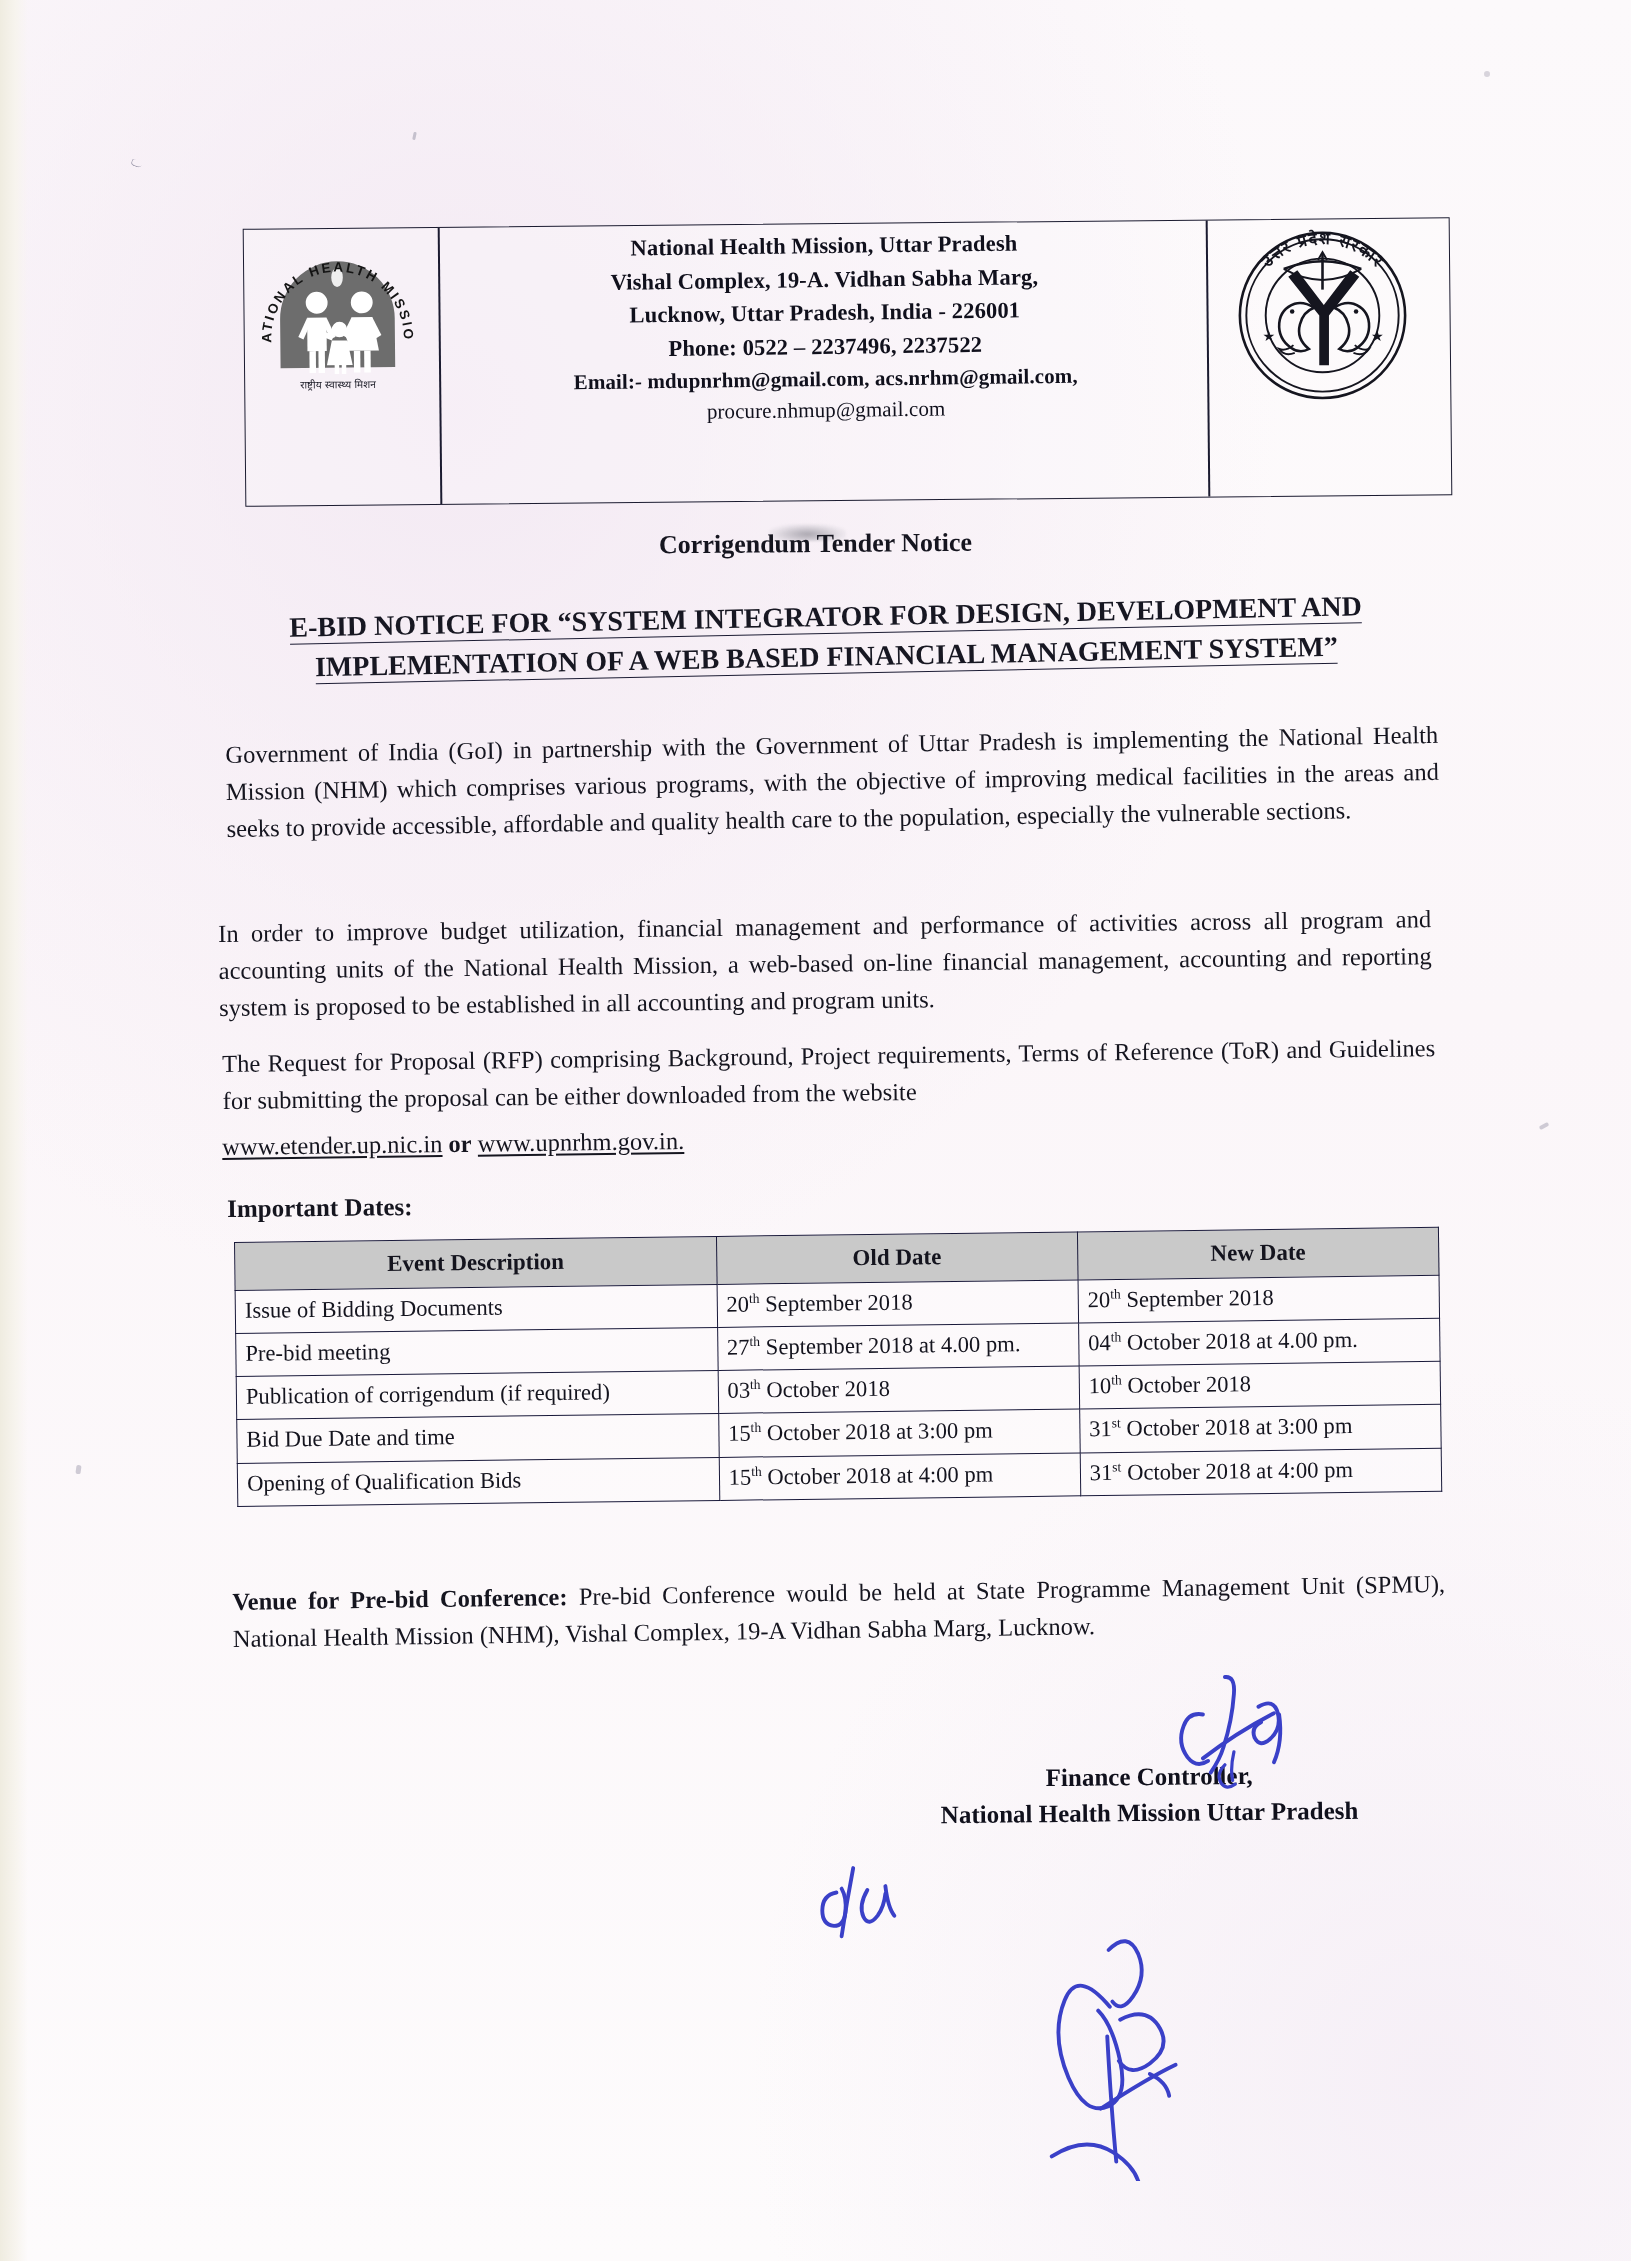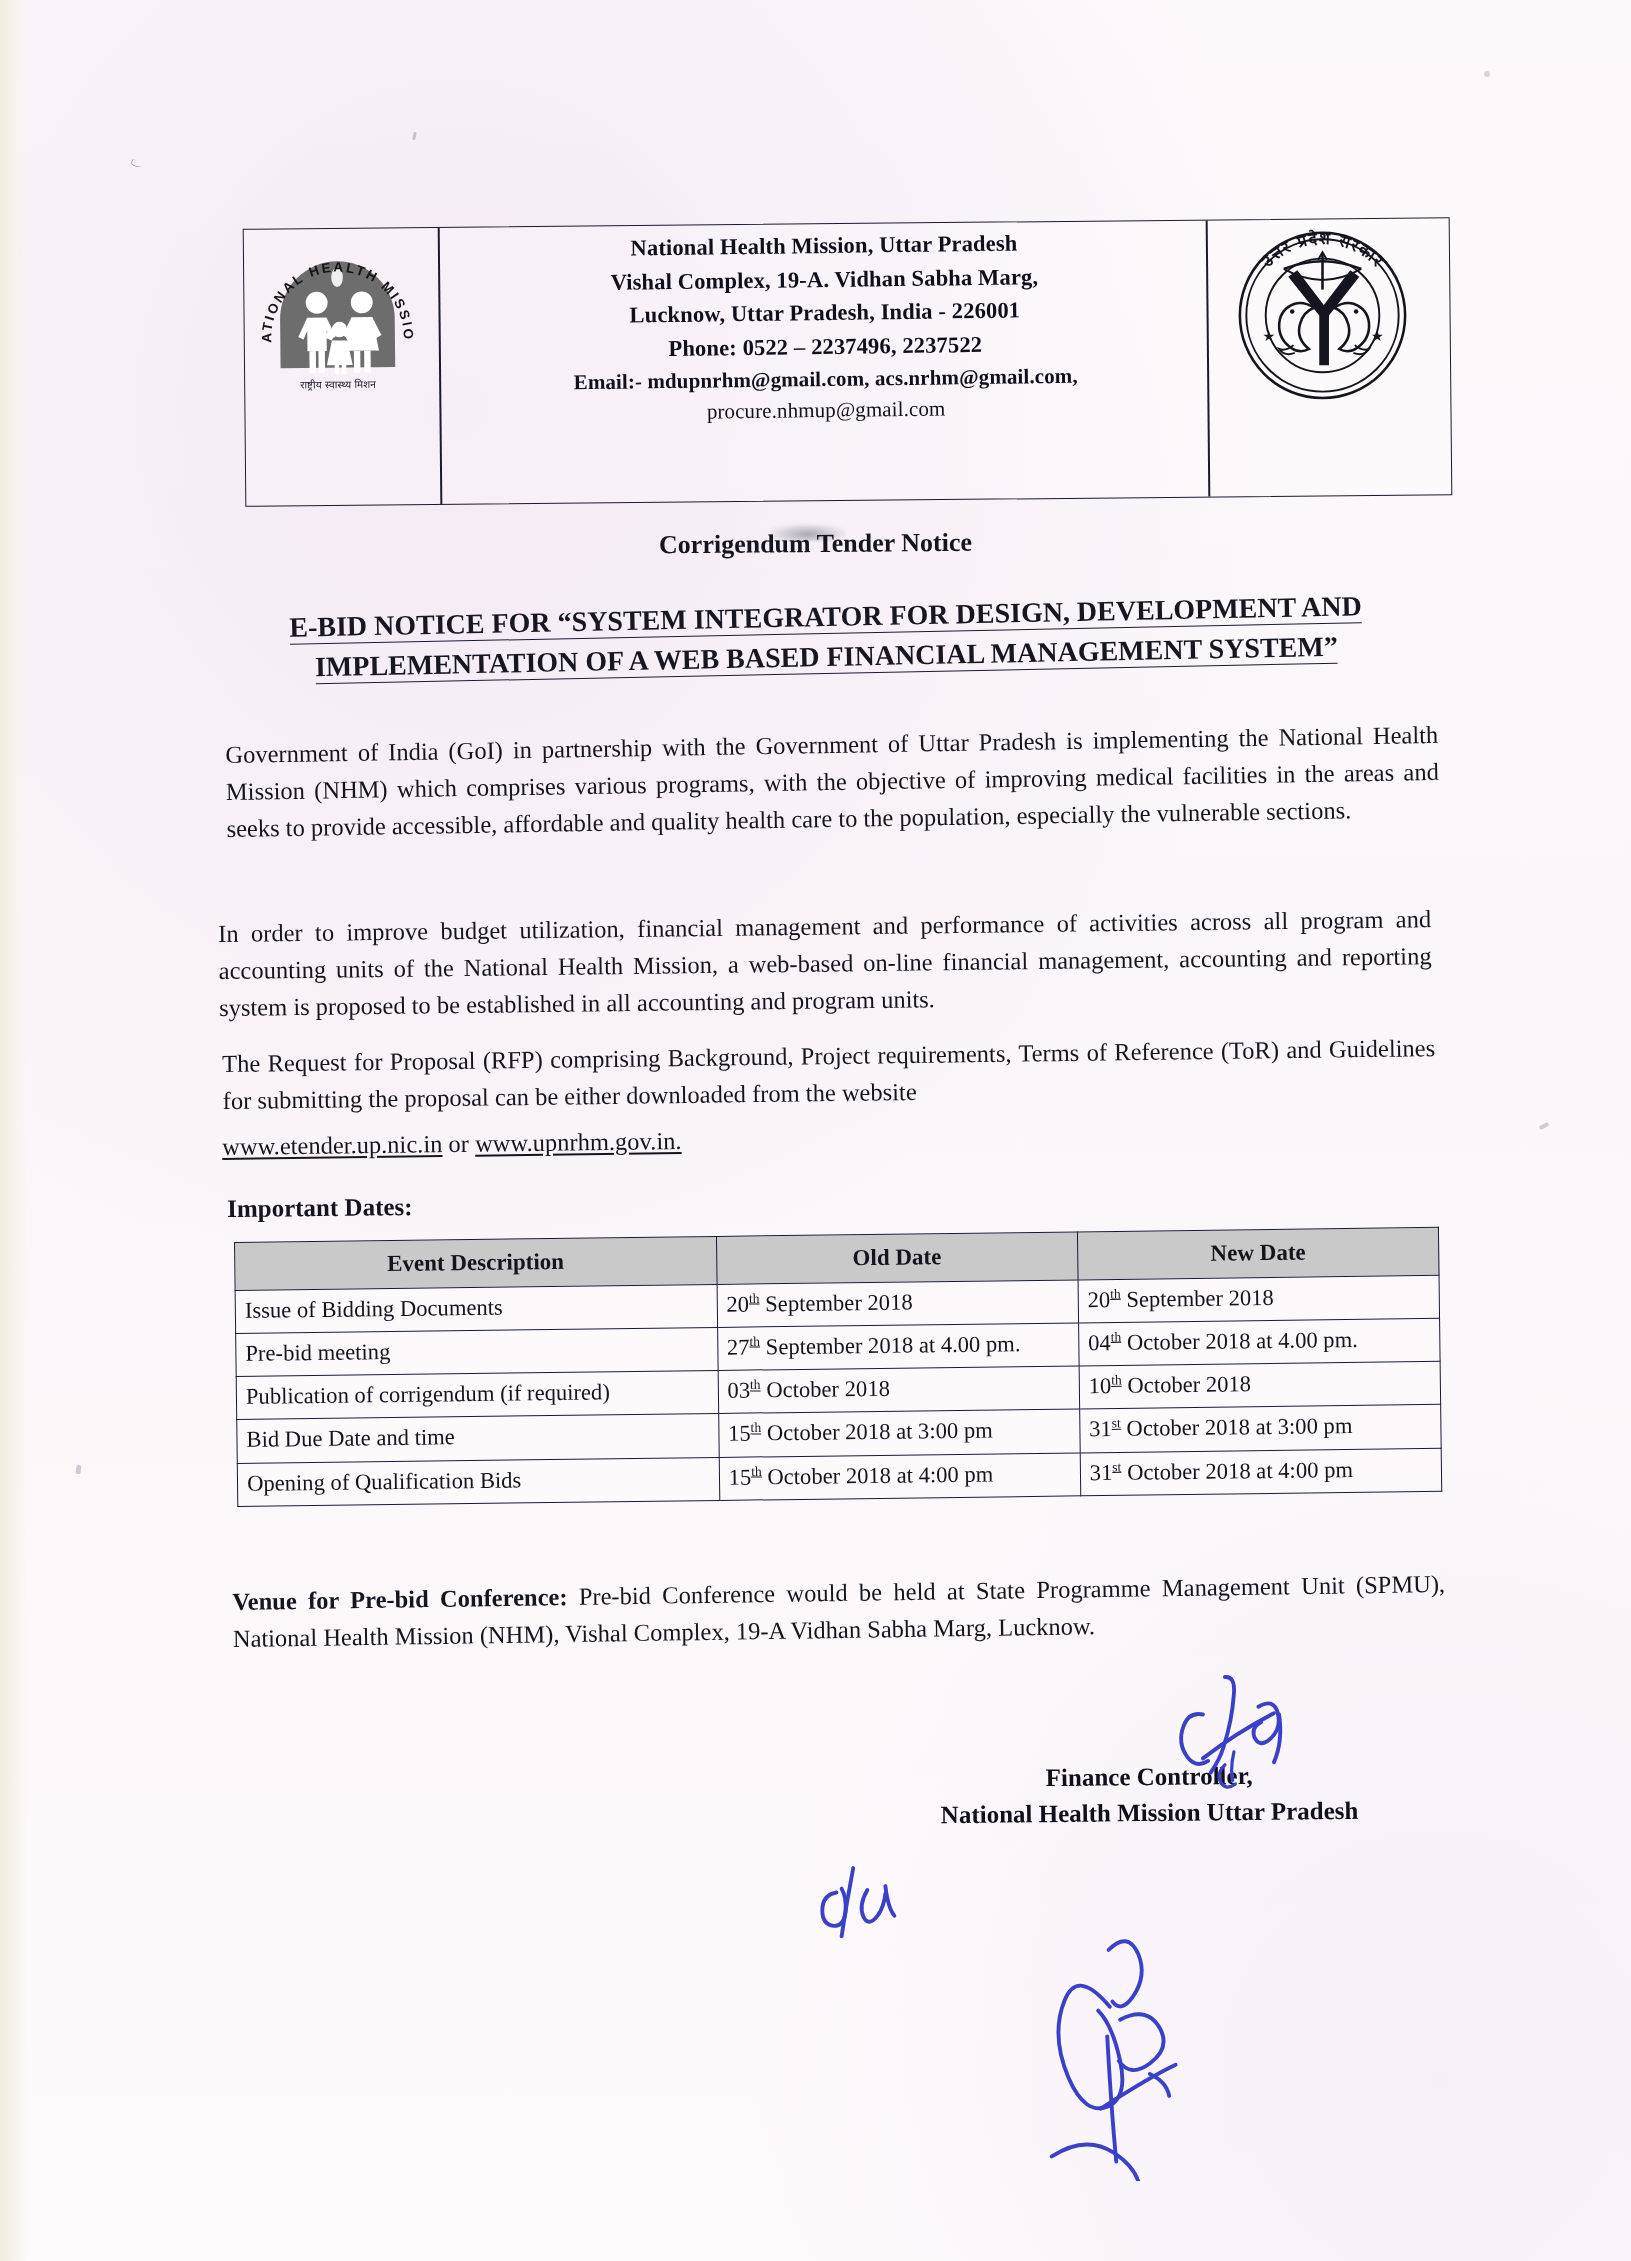--- a/index.html
+++ b/index.html
@@ -86,21 +86,21 @@
     transform-origin:0 0;
   }
   #para-1{left:225px;top:736px;width:1213px;transform:rotate(-0.95deg);}
   #para-2{left:218px;top:915px;width:1213px;transform:rotate(-0.7deg);}
   #para-3{left:222px;top:1045px;width:1213px;transform:rotate(-0.75deg);}
   #urls{
     position:absolute;left:222px;top:1133px;width:839px;
     font-size:24.5px;color:#15151f;transform:rotate(-0.75deg);transform-origin:0 0;
   }
   #urls .lnk{ text-decoration:underline; text-underline-offset:3.2px; }
-  #urls .joiner{ font-weight:normal; }
+  #urls .joiner{ font-weight:bold; }
 
   #important-dates{
     position:absolute;left:227px;top:1195px;
     font-weight:bold;font-size:25px;color:#15151f;
     transform:rotate(-0.6deg);transform-origin:0 0;
   }
 
   
   #dates-table-wrap{
     position:absolute;left:234px;top:1242px;width:1205px;
@@ -121,21 +121,21 @@
     background:#c9c9c9;
     text-align:center;
     font-weight:bold;
     font-size:23px;
     padding:7.7px 6.5px 9px 6.5px;
   }
   table#dates-table td{text-align:left;}
   table#dates-table .col-event{width:40%;}
   table#dates-table .col-old{width:30%;}
   table#dates-table .col-new{width:30%;}
-  sup{font-size:.6em;vertical-align:super;line-height:0;text-decoration:underline;}
+  sup{font-size:.6em;vertical-align:super;line-height:0;}
 
   
   #venue{
     position:absolute;left:232px;top:1584px;width:1213px;
     font-size:24.5px;line-height:1.5;text-align:justify;color:#15151f;
     transform:rotate(-0.85deg);transform-origin:0 0;
   }
   #venue b{font-weight:bold;}
 
   

